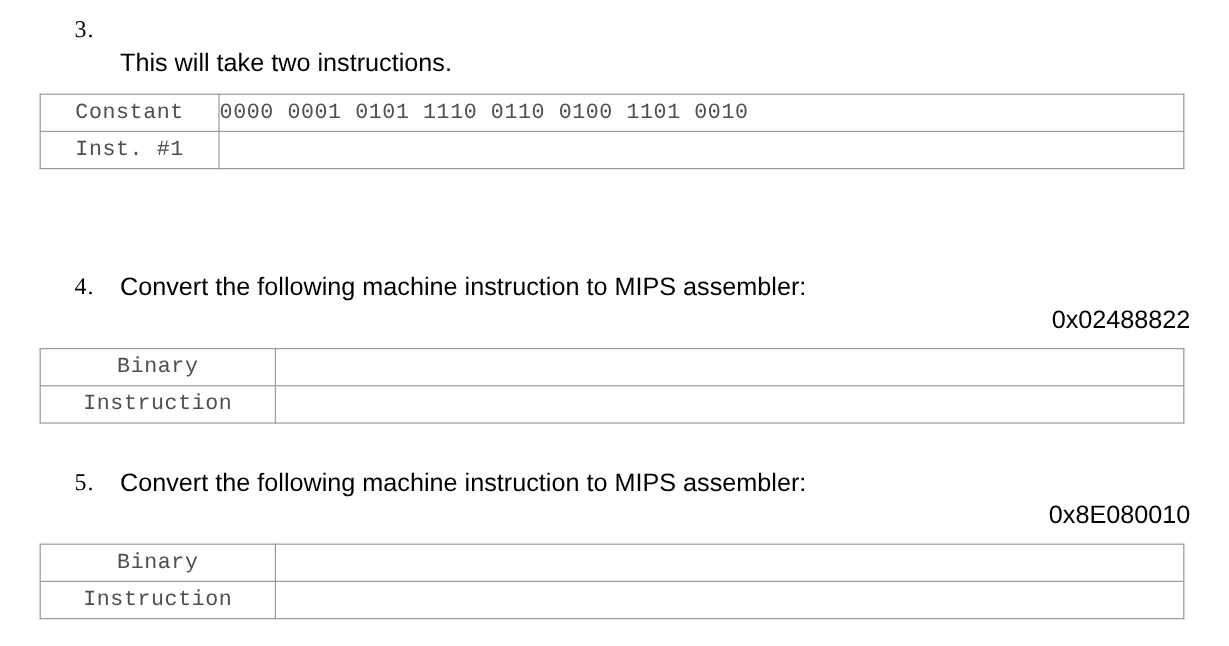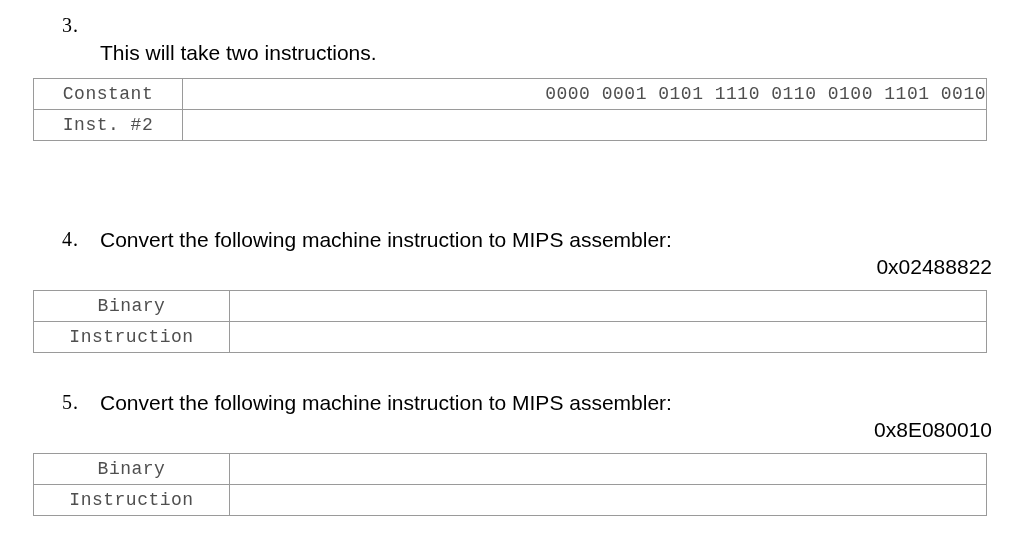--- a/index.html
+++ b/index.html
@@ -84,21 +84,21 @@
     letter-spacing: 0.5px;
   }
   td.label-cell {
     text-align: center;
     white-space: nowrap;
   }
   td.label-cell.tight {
     padding: 0 3px;
   }
   td.value-cell {
-    text-align: right;
+    text-align: left;
     white-space: nowrap;
   }
   td.blank-cell {
     text-align: left;
   }
 
   
   #table-constant {
     left: 33px;
     top: 78px;
@@ -139,21 +139,21 @@
     <div class="q-line2">This will take two instructions.</div>
   </div>
 
   <table class="grid" id="table-constant">
     <tbody>
       <tr>
         <td class="label-cell">Constant</td>
         <td class="value-cell">0000 0001 0101 1110 0110 0100 1101 0010</td>
       </tr>
       <tr>
-        <td class="label-cell">Inst. #2</td>
+        <td class="label-cell">Inst. #1</td>
         <td class="blank-cell"></td>
       </tr>
     </tbody>
   </table>
 
   <div class="question" id="question-4">
     <div class="q-row">
       <span class="q-num">4.</span>
       <span class="q-text">Convert the following machine instruction to MIPS assembler:</span>
     </div>

